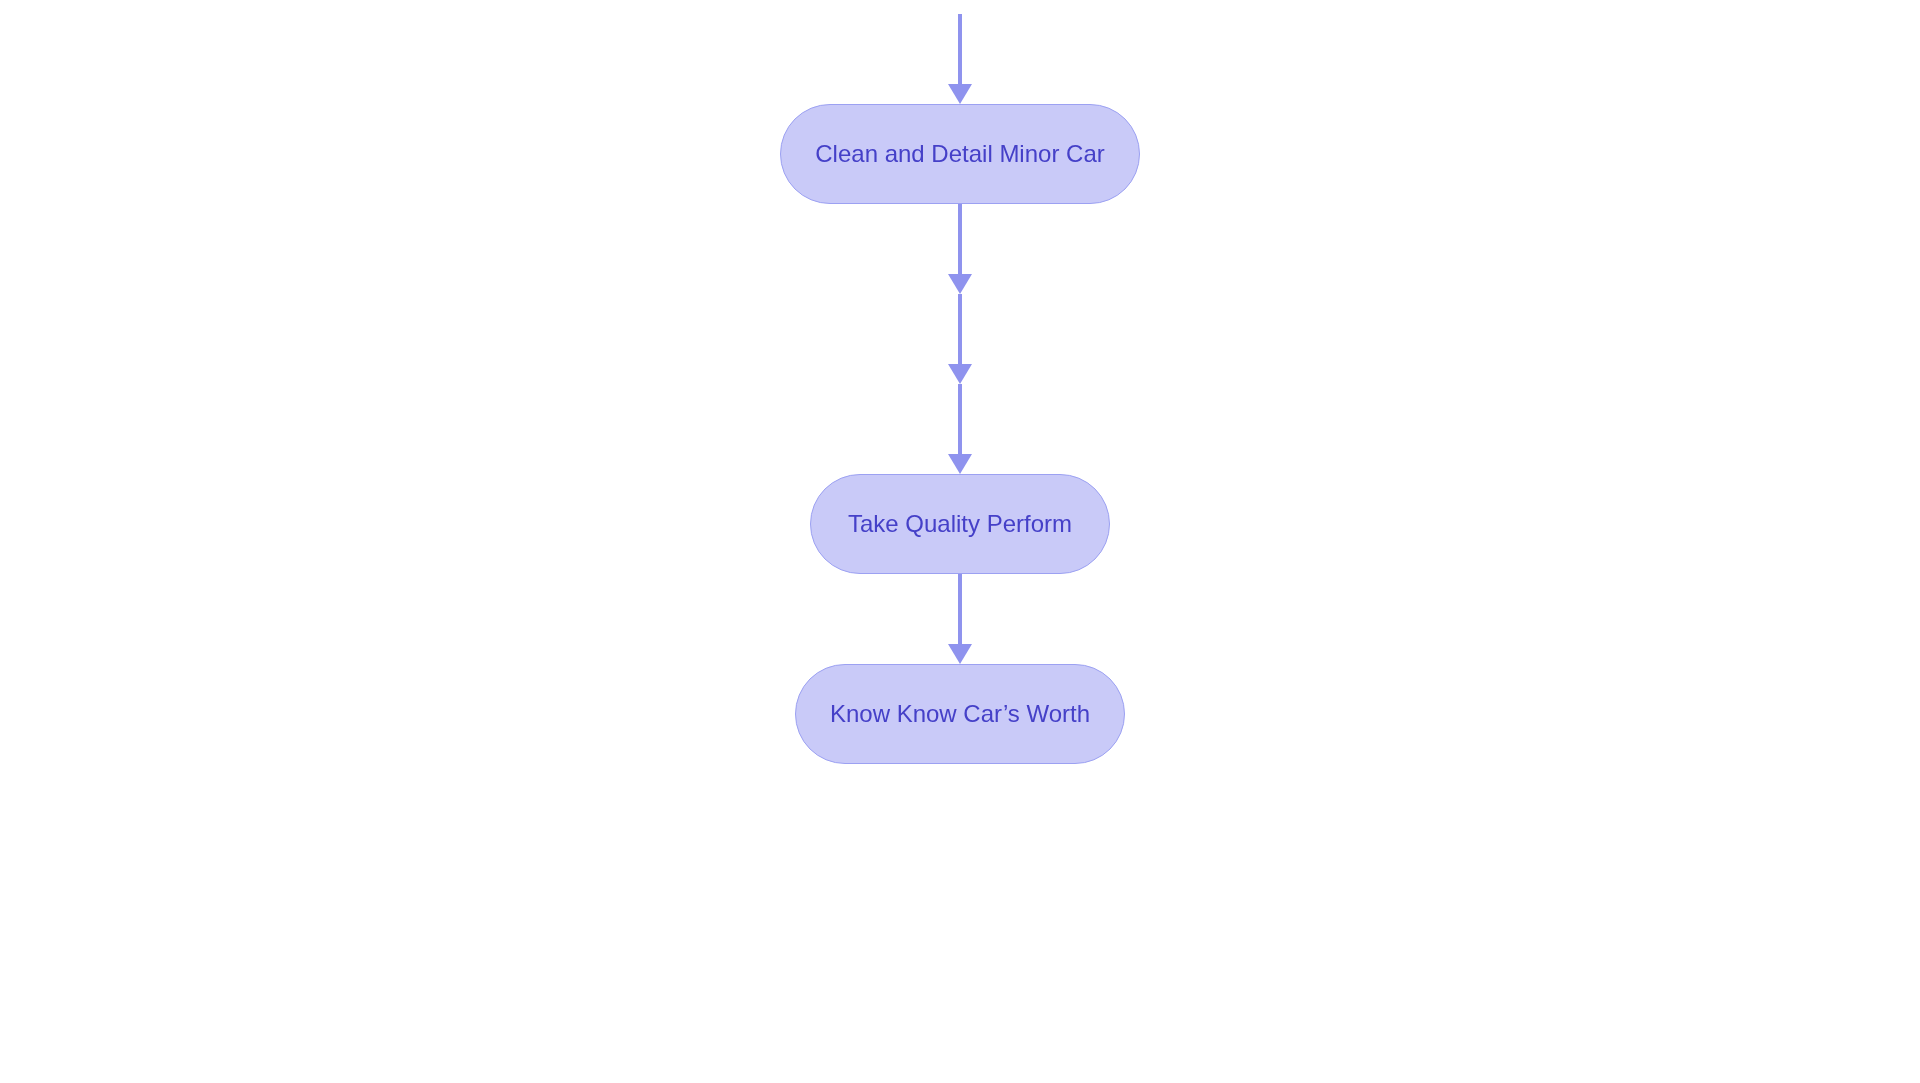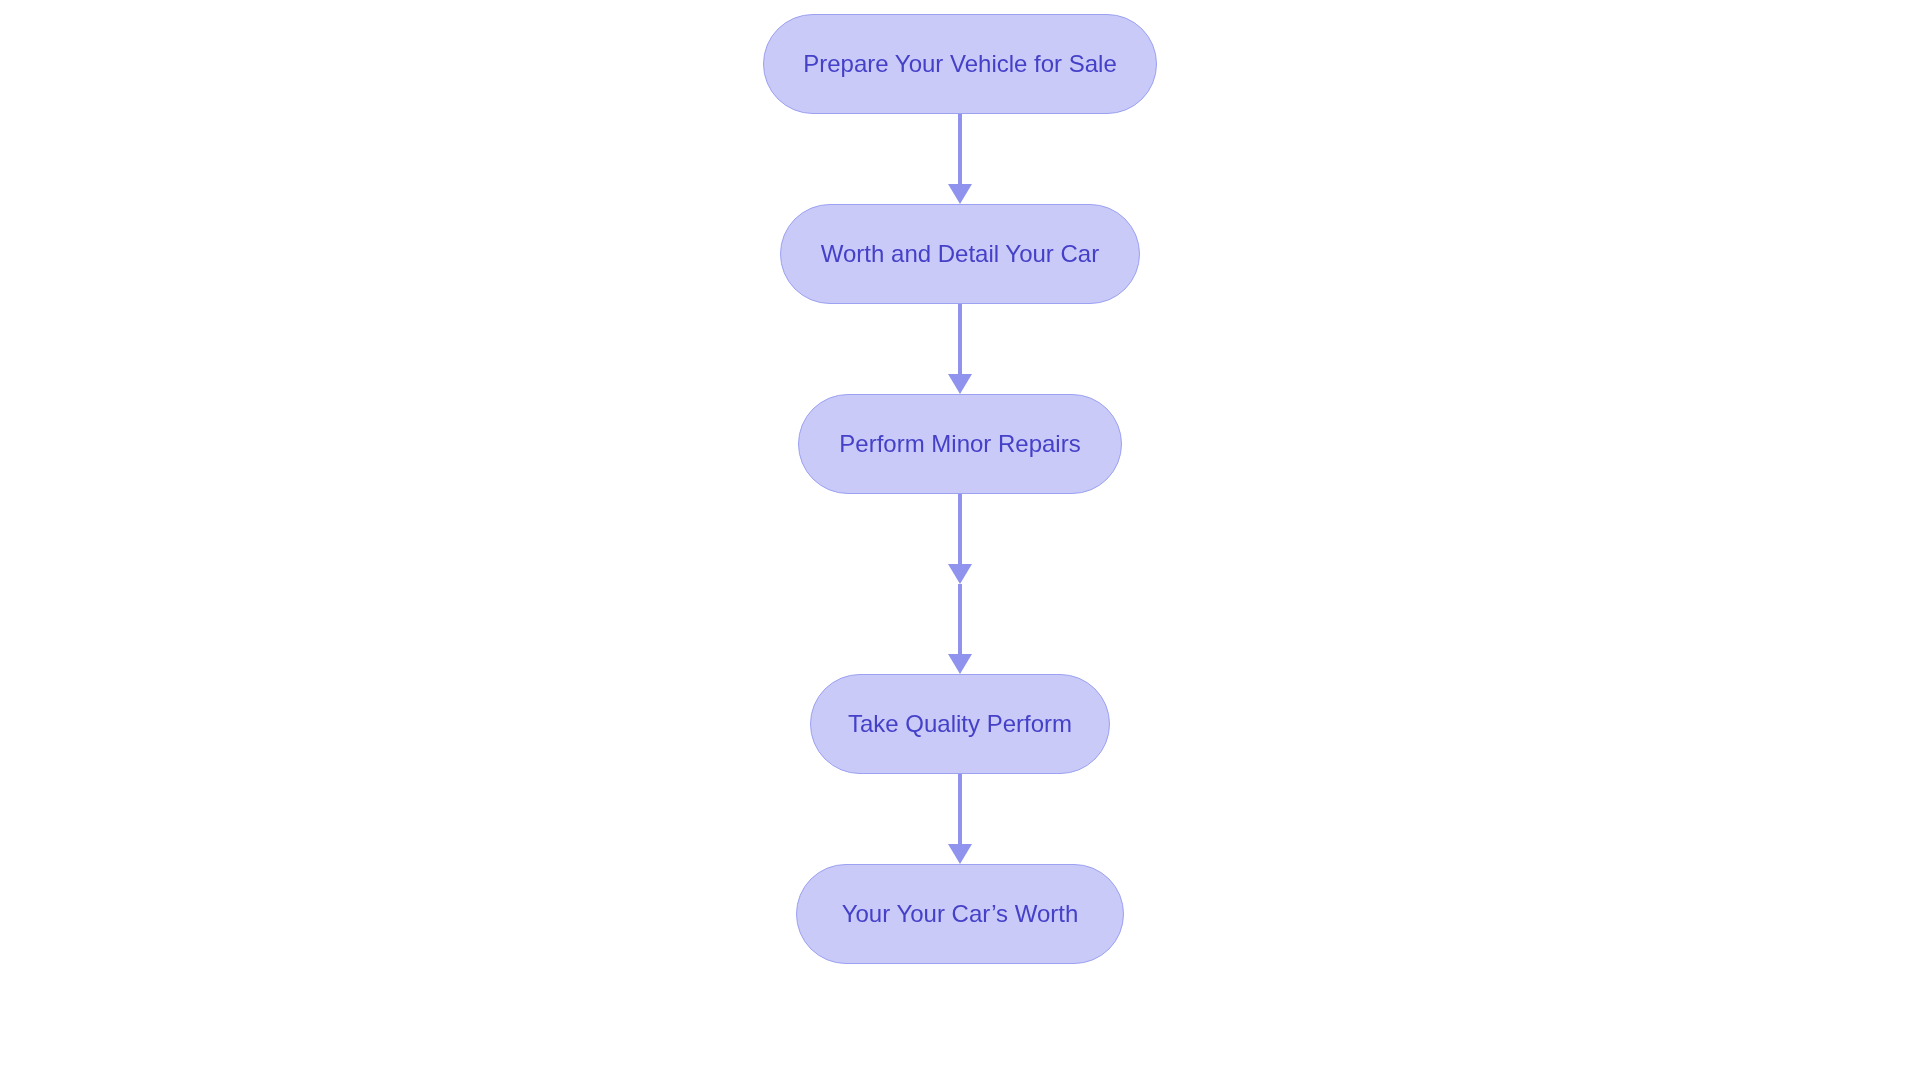--- a/index.html
+++ b/index.html
@@ -66,41 +66,35 @@
     border-left: 12px solid transparent;
     border-right: 12px solid transparent;
     border-top: 20px solid var(--arrow, #8f93ee);
   }
 </style>
 </head>
 <body>
 
 <div class="flowchart">
 
-  <div class="flow-node w1">
-    <span class="flow-node-label">Prepare Your Vehicle for Sale</span>
+
+  <div class="connector">
+    <div class="connector-line"></div>
+    <div class="connector-head"></div>
+  </div>
+
+  <div class="flow-node w2">
+    <span class="flow-node-label">Clean and Detail Minor Car</span>
   </div>
 
   <div class="connector">
     <div class="connector-line"></div>
     <div class="connector-head"></div>
   </div>
 
-  <div class="flow-node w2">
-    <span class="flow-node-label">Worth and Detail Your Car</span>
-  </div>
-
-  <div class="connector">
-    <div class="connector-line"></div>
-    <div class="connector-head"></div>
-  </div>
-
-  <div class="flow-node w3">
-    <span class="flow-node-label">Perform Minor Repairs</span>
-  </div>
 
   <div class="connector">
     <div class="connector-line"></div>
     <div class="connector-head"></div>
   </div>
 
 
   <div class="connector">
     <div class="connector-line"></div>
     <div class="connector-head"></div>
@@ -109,16 +103,16 @@
   <div class="flow-node w5">
     <span class="flow-node-label">Take Quality Perform</span>
   </div>
 
   <div class="connector">
     <div class="connector-line"></div>
     <div class="connector-head"></div>
   </div>
 
   <div class="flow-node w6">
-    <span class="flow-node-label">Your Your Car’s Worth</span>
+    <span class="flow-node-label">Know Know Car’s Worth</span>
   </div>
 
 </div>
 
 </body></html>

